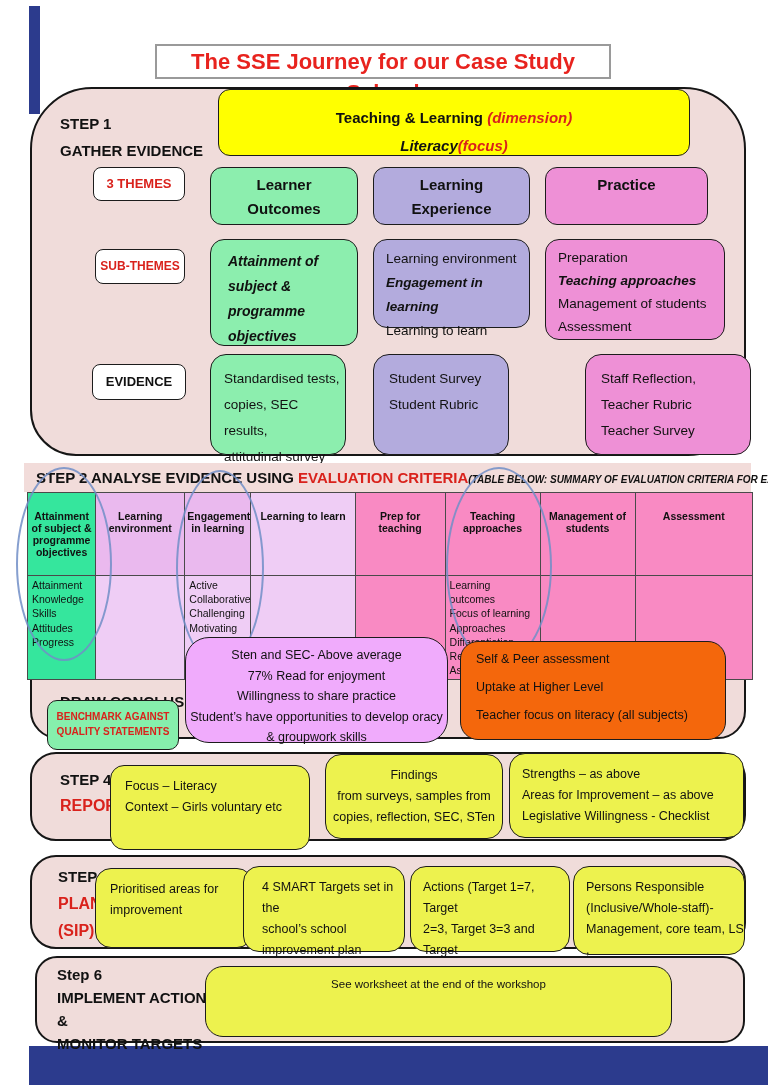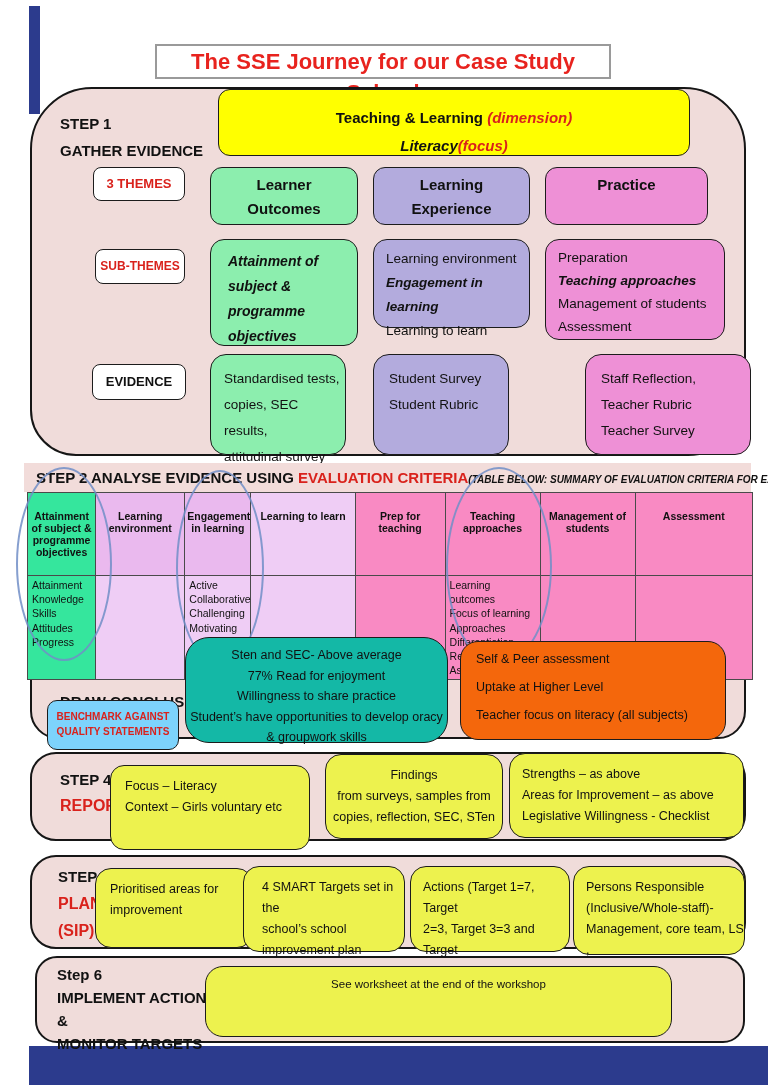--- a/index.html
+++ b/index.html
@@ -63,23 +63,23 @@
   .c-green{background:#35e69d;}
   .c-violet{background:#eab9ee;}
   .c-violet-l{background:#efcdf5;}
   .c-pink{background:#f98ac3;}
 
   .ellipse{position:absolute;border:2px solid rgba(113,142,199,0.85);
            border-radius:50%;z-index:5;}
 
   
   .step3{left:30px;top:646px;width:716px;height:93px;border-radius:28px;}
-  .benchmark{background:#7dd3fc;border-radius:10px;text-align:center;
+  .benchmark{background:#86efac;border-radius:10px;text-align:center;
              font-size:10px;font-weight:bold;padding-top:8px;line-height:15px;z-index:7;}
-  .olive{left:185px;top:637px;width:263px;height:106px;background:#14b8a6;
+  .olive{left:185px;top:637px;width:263px;height:106px;background:#f0abfc;
          border-radius:24px;text-align:center;font-size:12.5px;line-height:20.5px;
          padding-top:7px;z-index:6;}
   .orangebox{left:460px;top:641px;width:266px;height:99px;background:#f4670c;
          border-radius:18px;font-size:12.5px;padding:10px 0 0 15px;z-index:6;}
   .orangebox .ln{margin-bottom:14px;}
 
   .step4{left:30px;top:752px;width:716px;height:89px;border-radius:26px;}
   .step5{left:30px;top:855px;width:716px;height:94px;border-radius:26px;}
   .step6{left:35px;top:956px;width:710px;height:87px;border-radius:22px;}
 

